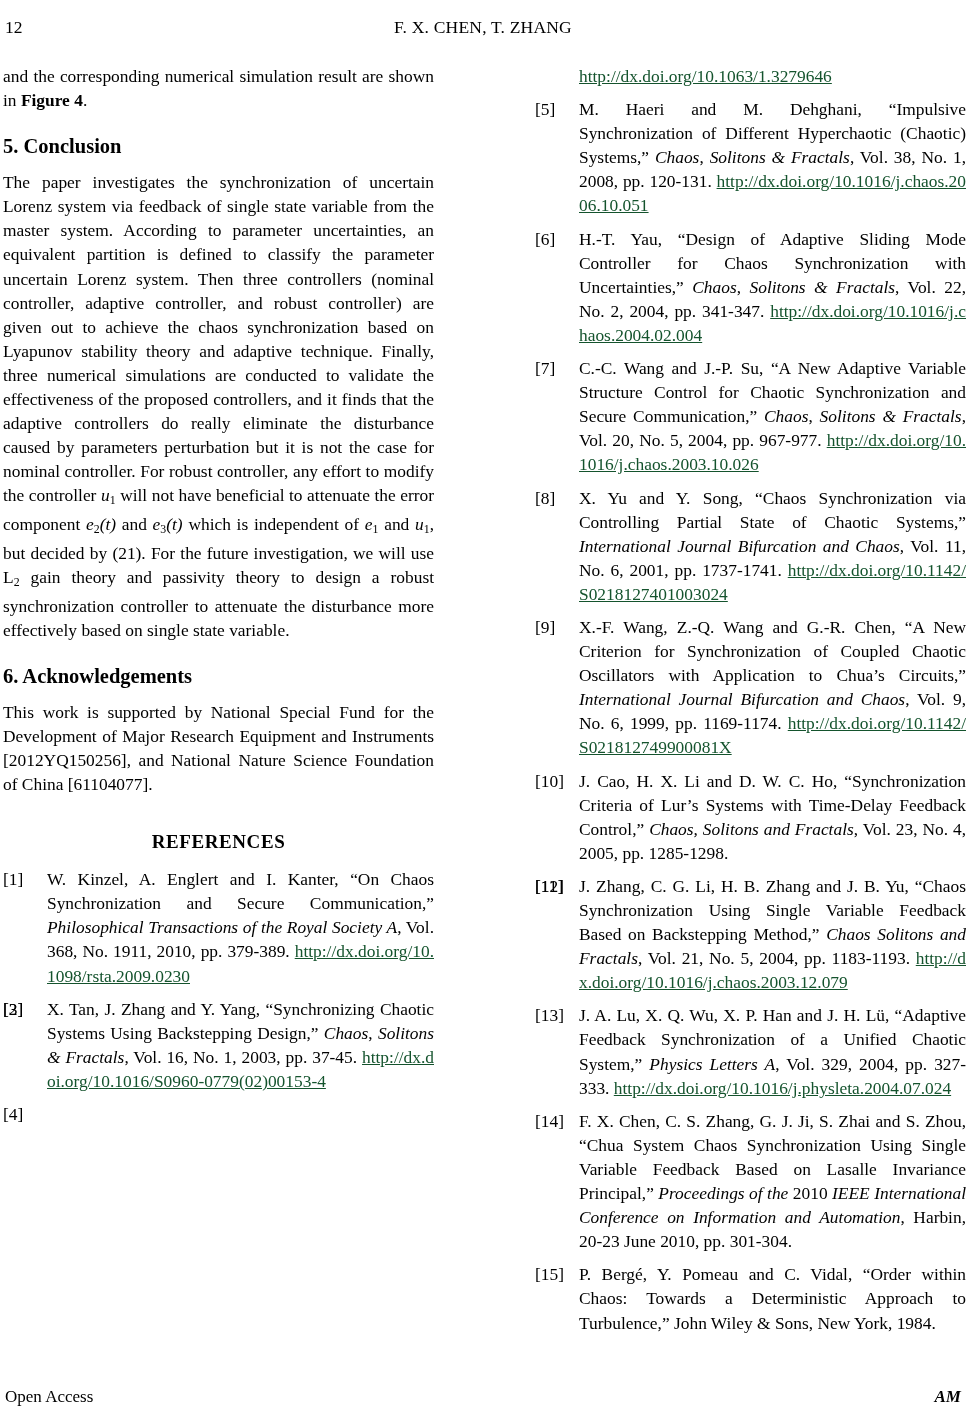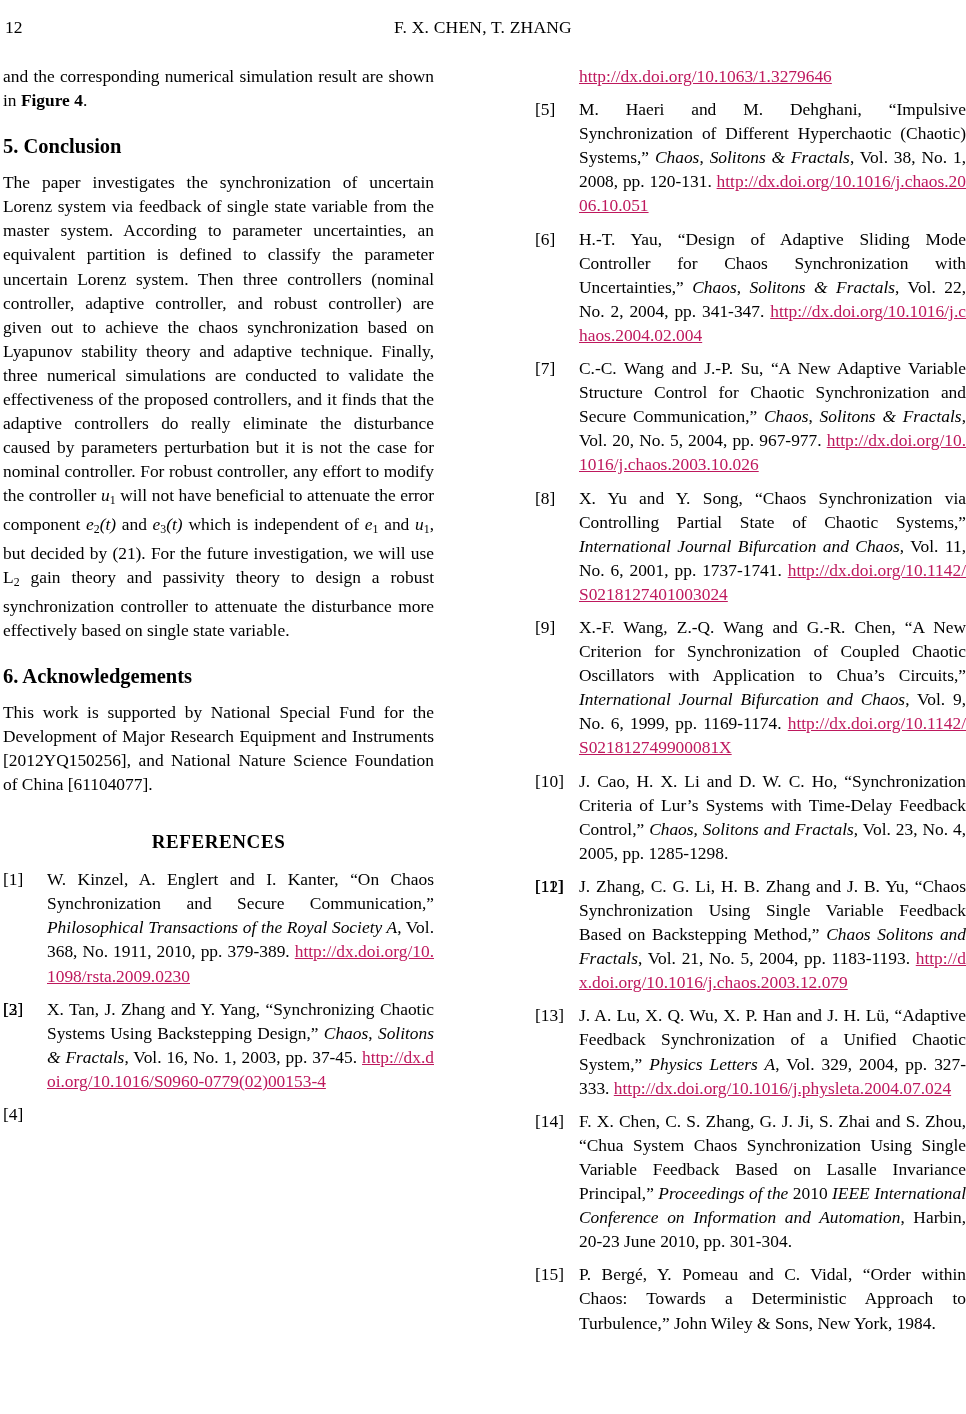--- a/index.html
+++ b/index.html
@@ -134,21 +134,21 @@
     top: 0;
     width: 40px;
     text-align: left;
     font-size: 17.4px;
     line-height: 24.1px;
   }
   li.ref i, li.ref em {
     font-style: italic;
   }
   a.doi {
-    color: #be185d;
+    color: #14532d;
     text-decoration: underline;
     word-break: break-all;
     font-style: normal;
   }
 
   
   .footer {
     position: absolute;
     left: 0;
     bottom: 14px;
@@ -214,14 +214,18 @@
         <li class="ref"><span class="num">[9]</span><span><span>X.-F. Wang, Z.-Q. Wang and G.-R. Chen, “A New Criterion for Synchronization of Coupled Chaotic Oscillators with Application to Chua’s Circuits,” </span><i>International Journal Bifurcation and Chaos</i><span>, Vol. 9, No. 6, 1999, pp. 1169-1174. </span><a class="doi" href="#">http://dx.doi.org/10.1142/S021812749900081X</a></span></li>
         <li class="ref"><span class="num">[10]</span><span><span>J. Cao, H. X. Li and D. W. C. Ho, “Synchronization Criteria of Lur’s Systems with Time-Delay Feedback Control,” </span><i>Chaos, Solitons and Fractals</i><span>, Vol. 23, No. 4, 2005, pp. 1285-1298.</span></span></li>
         <li class="ref"><span class="num">[11]</span></li>
         <li class="ref"><span class="num">[12]</span><span><span>J. Zhang, C. G. Li, H. B. Zhang and J. B. Yu, “Chaos Synchronization Using Single Variable Feedback Based on Backstepping Method,” </span><i>Chaos Solitons and Fractals</i><span>, Vol. 21, No. 5, 2004, pp. 1183-1193. </span><a class="doi" href="#">http://dx.doi.org/10.1016/j.chaos.2003.12.079</a></span></li>
         <li class="ref"><span class="num">[13]</span><span><span>J. A. Lu, X. Q. Wu, X. P. Han and J. H. Lü, “Adaptive Feedback Synchronization of a Unified Chaotic System,” </span><i>Physics Letters A</i><span>, Vol. 329, 2004, pp. 327-333. </span><a class="doi" href="#">http://dx.doi.org/10.1016/j.physleta.2004.07.024</a></span></li>
         <li class="ref"><span class="num">[14]</span><span><span>F. X. Chen, C. S. Zhang, G. J. Ji, S. Zhai and S. Zhou, “Chua System Chaos Synchronization Using Single Variable Feedback Based on Lasalle Invariance Principal,” </span><i>Proceedings of the</i><span> 2010 </span><i>IEEE International Conference on Information and Automation</i><span>, Harbin, 20-23 June 2010, pp. 301-304.</span></span></li>
         <li class="ref"><span class="num">[15]</span><span><span>P. Bergé, Y. Pomeau and C. Vidal, “Order within Chaos: Towards a Deterministic Approach to Turbulence,” John Wiley &amp; Sons, New York, 1984.</span></span></li>
       </ol>
   </div>
 
+  <div class="footer">
+    <span class="oa">Open Access</span>
+    <span class="jr">AM</span>
+  </div>
 
 </div>
 
 </body></html>

